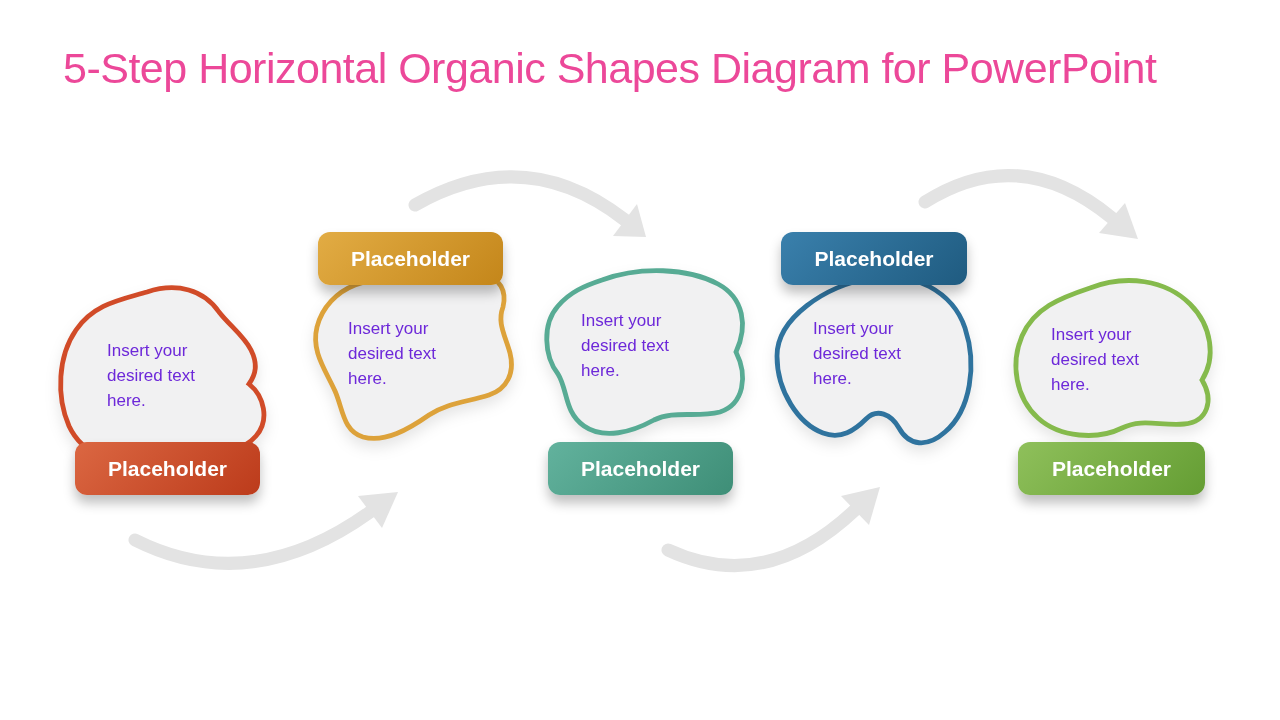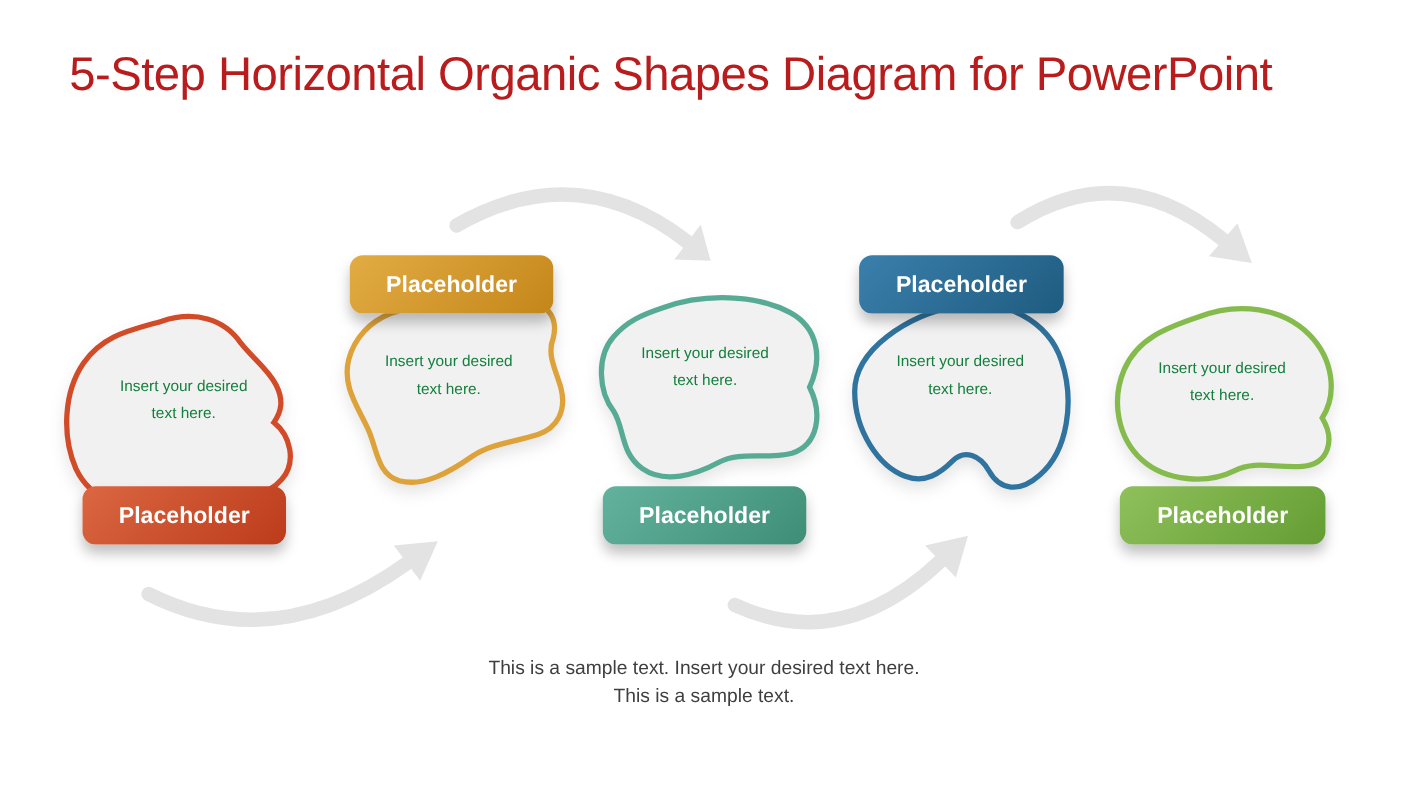--- a/index.html
+++ b/index.html
@@ -10,42 +10,42 @@
     overflow:hidden;
     font-family:"Liberation Sans", sans-serif;
   }
   .slide-title{
     position:absolute;
     left:63px;top:44px;
     margin:0;
     font-size:43px;
     font-weight:400;
     letter-spacing:-0.5px;
-    color:#b91c1c;
+    color:#ec4899;
     white-space:nowrap;
   }
   .arrows-layer{
     position:absolute;left:0;top:0;width:1280px;height:720px;
     z-index:1;
   }
   .arrow-line{fill:none;stroke-width:13;stroke-linecap:round;}
   .step{position:absolute;left:0;top:0;width:0;height:0;z-index:2;}
   .blob{
     position:absolute;
     overflow:visible;
     filter:drop-shadow(0 7px 7px rgba(0,0,0,0.10));
   }
   .blob path{stroke-width:4.8;}
   .blob-text{
     position:absolute;
     width:120px;
-    text-align:center;
-    font-size:14px;
+    text-align:left;
+    font-size:17px;
     line-height:25px;
-    color:#15803d;
+    color:#6d28d9;
     z-index:3;
   }
   .badge{
     position:absolute;
     width:185px;height:53px;
     border-radius:12px;
     display:flex;align-items:center;justify-content:center;
     color:#ffffff;
     font-size:21px;
     font-weight:700;
@@ -122,15 +122,14 @@
   </div>
 
   <div class="step">
     <svg class="blob" style="left:1000px;top:272px;" width="226" height="172" viewBox="0 0 226 172">
       <path d="M 90,16 C 126,2 166,8 190,32 C 212,54 216,86 202,108 C 214,128 208,150 184,152 C 160,154 142,146 122,156 C 98,168 60,166 38,146 C 16,126 10,92 22,64 C 34,36 60,26 90,16 Z" fill="#f1f1f2" stroke="#85ba4c"></path>
     </svg>
     <div class="blob-text" style="left:1051px;top:322px;">Insert your desired text here.</div>
     <div class="badge" style="left: 1018px; top: 442px; width: 187px; background: linear-gradient(135deg, rgb(143, 192, 91), rgb(100, 157, 51));">Placeholder</div>
   </div>
 
-  <div class="caption">This is a sample text. Insert your desired text here. This is a sample text.</div>
 
 </div>
 
 </body></html>

